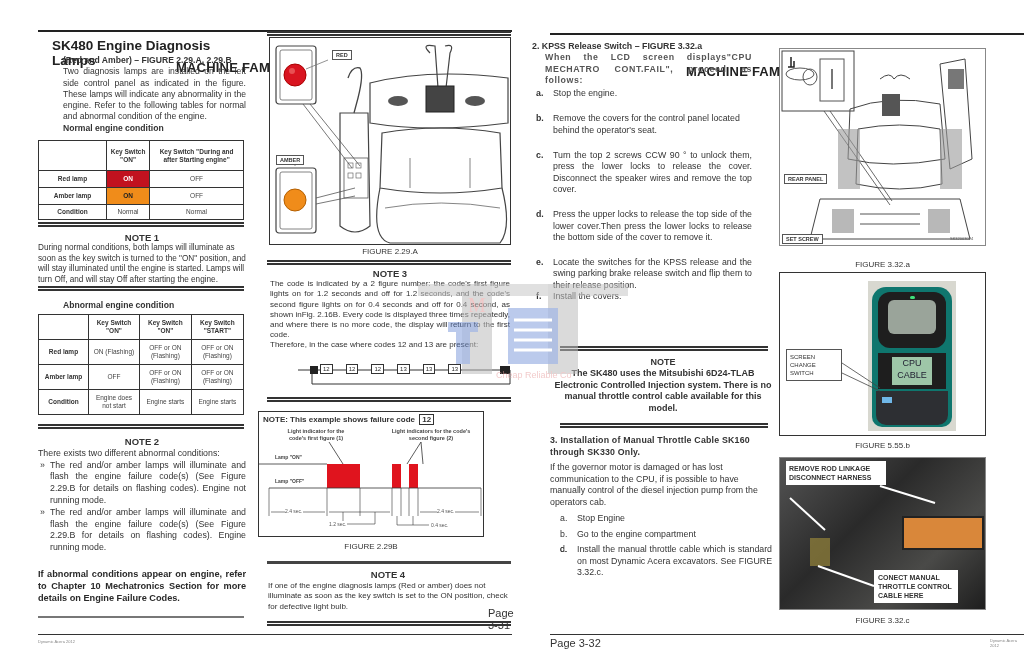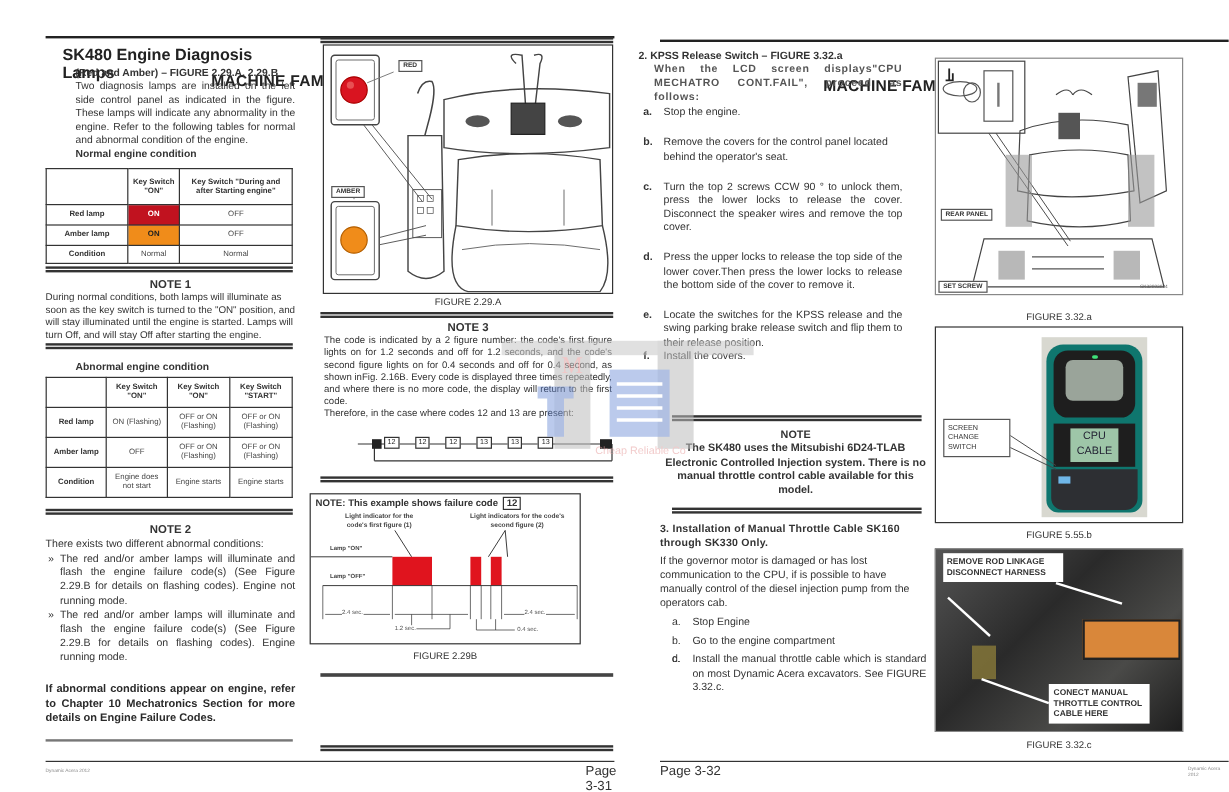--- a/index.html
+++ b/index.html
@@ -243,25 +243,29 @@
       <line x1="154" y1="104" x2="154" y2="113" stroke="#333" stroke-width="0.6"></line>
     </svg>
     <div style="position:absolute; left:26px; top:96px; font-size:5px; color:#555; background:#fff;">2.4 sec.</div>
     <div style="position:absolute; left:70px; top:109px; font-size:5px; color:#555; background:#fff;">1.2 sec.</div>
     <div style="position:absolute; left:172px; top:110px; font-size:5px; color:#555;">0.4 sec.</div>
     <div style="position:absolute; left:178px; top:96px; font-size:5px; color:#555; background:#fff;">2.4 sec.</div>
   </div>
   <div class="fig-cap" style="left:258px; top:542px; width:226px;">FIGURE 2.29B</div>
   <div class="sgl-rule" style="left:267px; top:561px; width:244px; height:3px; background:#444;"></div>
 
+  <div class="txt" style="position:absolute; left:268px; top:570px; width:240px; font-size:8px; line-height:10.5px;">
+    <div class="b center" style="font-size:9.5px;">NOTE 4</div>
+    <div>If one of the engine diagnosis lamps (Red or amber) does not illuminate as soon as the key switch is set to the ON position, check for defective light bulb.</div>
+  </div>
   <div class="dbl-rule" style="left:267px; top:621px; width:244px;"></div>
 
   <div class="sgl-rule" style="left:38px; top:634px; width:474px; height:1px; background:#333;"></div>
   <div class="footer-small" style="left:38px; top:639px;">Dynamic Acera 2012</div>
-  <div class="page-num" style="left:456px; top:637px;padding-left:32px;">Page 3-31</div>
+  <div class="page-num" style="left:456px; top:607px;padding-left:32px;">Page 3-31</div>
 </div>
 
 <div class="page right">
   <div class="hdr-title" style="left:174px; top:16px;">MACHINE FAMILIARIZATION</div>
   <div class="hdr-rule" style="left:38px; top:33px; width:474px;"></div>
 
   <div class="txt" style="position:absolute; left:20px; top:41px; width:220px; font-size:8.8px; line-height:11.3px;">
     <div class="b" style="color:#333;">2.  KPSS Release Switch – FIGURE 3.32.a</div>
     <div class="b just" style="padding-left:13px; color:#555; letter-spacing:0.6px;">When the LCD screen displays"CPU MECHATRO CONT.FAIL", proceed as follows:</div>
     <ol class="steps" style="margin-top:2px; padding-left:4px;">

